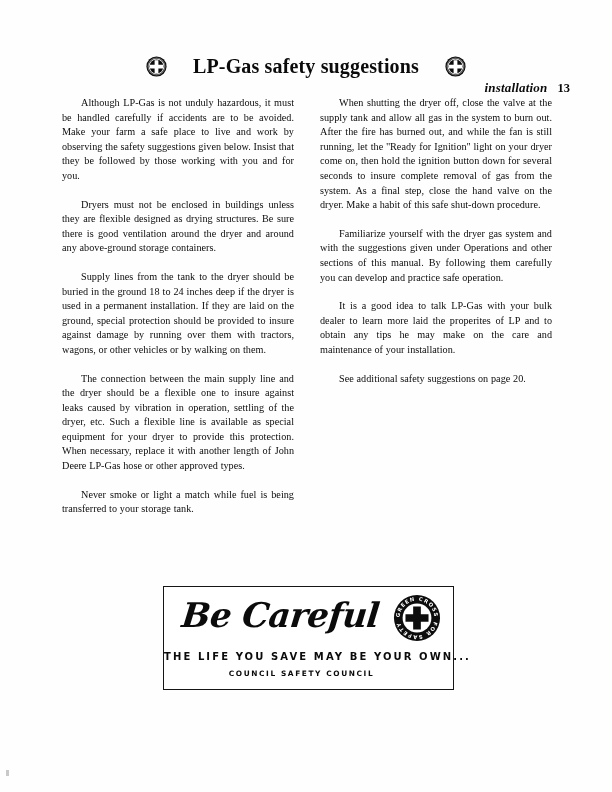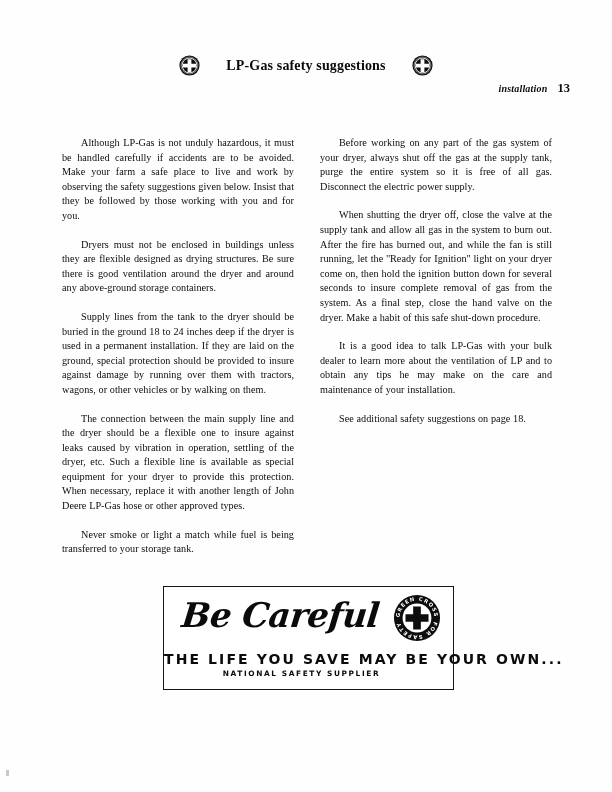--- a/index.html
+++ b/index.html
@@ -29,21 +29,21 @@
     position: absolute;
     top: 40px;
     right: 42px;
     display: flex;
     align-items: baseline;
     gap: 10px;
   }
   .running-head .section {
     font-style: italic;
     font-weight: 700;
-    font-size: 10px;
+    font-size: 13px;
     letter-spacing: .2px;
   }
   .running-head .folio {
     font-weight: 700;
     font-size: 12.5px;
     margin-top: 41px;
   }
 
   
   .title-row {
@@ -51,42 +51,41 @@
     top: 55px;
     left: 0;
     right: 0;
     display: flex;
     align-items: center;
     justify-content: center;
     gap: 26px;
   }
   .title-row h1 {
     margin: 0;
-    font-size: 14px;
+    font-size: 20px;
     font-weight: 700;
     letter-spacing: .15px;
     white-space: nowrap;
   }
 
   
   .emblem {
     display: inline-block;
     flex: none;
     line-height: 0;
   }
 
   
   .columns {
     position: absolute;
     top: 96px;
     left: 62px;
     right: 42px;
     display: flex;
     gap: 26px;
-    margin-top: 40px;
   }
   .col {
     width: 232px;
     flex: none;
   }
   .col p {
     margin: 0 0 14px 0;
     font-size: 10.2px;
     line-height: 14.6px;
     text-align: justify;
@@ -133,21 +132,21 @@
     line-height: 0;
   }
   .poster-line1 {
     position: absolute;
     left: 0;
     right: 0;
     top: 64px;
     text-align: center;
     font-family: "DejaVu Sans", "Liberation Sans", sans-serif;
     font-weight: 700;
-    font-size: 14px;
+    font-size: 10px;
     letter-spacing: 2.1px;
     white-space: nowrap;
   }
   .poster-line2 {
     position: absolute;
     left: 0;
     right: 14px;
     top: 82px;
     text-align: center;
     font-family: "DejaVu Sans", "Liberation Sans", sans-serif;
@@ -207,24 +206,24 @@
 
     <div class="col">
       <p>Although LP-Gas is not unduly hazardous, it must be handled carefully if accidents are to be avoided. Make your farm a safe place to live and work by observing the safety suggestions given below. Insist that they be followed by those working with you and for you.</p>
       <p>Dryers must not be enclosed in buildings unless they are flexible designed as drying structures. Be sure there is good ventilation around the dryer and around any above-ground storage containers.</p>
       <p>Supply lines from the tank to the dryer should be buried in the ground 18 to 24 inches deep if the dryer is used in a permanent installation. If they are laid on the ground, special protection should be provided to insure against damage by running over them with tractors, wagons, or other vehicles or by walking on them.</p>
       <p>The connection between the main supply line and the dryer should be a flexible one to insure against leaks caused by vibration in operation, settling of the dryer, etc. Such a flexible line is available as special equipment for your dryer to provide this protection. When necessary, replace it with another length of John Deere LP-Gas hose or other approved types.</p>
       <p>Never smoke or light a match while fuel is being transferred to your storage tank.</p>
     </div>
 
     <div class="col">
-      <p>Before working on any part of the gas system of your dryer, always shut off the gas at the supply tank, purge the entire system so it is free of all gas. Disconnect the electric power supply.</p>
       <p>When shutting the dryer off, close the valve at the supply tank and allow all gas in the system to burn out. After the fire has burned out, and while the fan is still running, let the ''Ready for Ignition'' light on your dryer come on, then hold the ignition button down for several seconds to insure complete removal of gas from the system. As a final step, close the hand valve on the dryer. Make a habit of this safe shut-down procedure.</p>
-      <p>It is a good idea to talk LP-Gas with your bulk dealer to learn more about the ventilation of LP and to obtain any tips he may make on the care and maintenance of your installation.</p>
-      <p>See additional safety suggestions on page 18.</p>
+      <p>Familiarize yourself with the dryer gas system and with the suggestions given under Operations and other sections of this manual. By following them carefully you can develop and practice safe operation.</p>
+      <p>It is a good idea to talk LP-Gas with your bulk dealer to learn more laid the properites of LP and to obtain any tips he may make on the care and maintenance of your installation.</p>
+      <p>See additional safety suggestions on page 20.</p>
     </div>
 
   </div>
 
   <div class="poster">
     <div class="poster-top">
       <span class="be-careful">Be Careful</span>
 
       <span class="poster-emblem">
         <svg width="48" height="48" viewBox="0 0 100 100" aria-hidden="true">
@@ -239,18 +238,18 @@
             <textPath href="#arcTop" startOffset="50%" text-anchor="middle">GREEN CROSS</textPath>
           </text>
           <text font-family="'DejaVu Sans','Liberation Sans',sans-serif" font-size="11" font-weight="700" fill="#ffffff" letter-spacing="2.2">
             <textPath href="#arcBot" startOffset="50%" text-anchor="middle">FOR SAFETY</textPath>
           </text>
         </svg>
       </span>
     </div>
 
     <div class="poster-line1">THE LIFE YOU SAVE MAY BE YOUR OWN...</div>
-    <div class="poster-line2">NATIONAL SAFETY SUPPLIER</div>
+    <div class="poster-line2">COUNCIL SAFETY COUNCIL</div>
   </div>
 
   <div class="scan-speck"></div>
 
 </div>
 
 </body></html>

